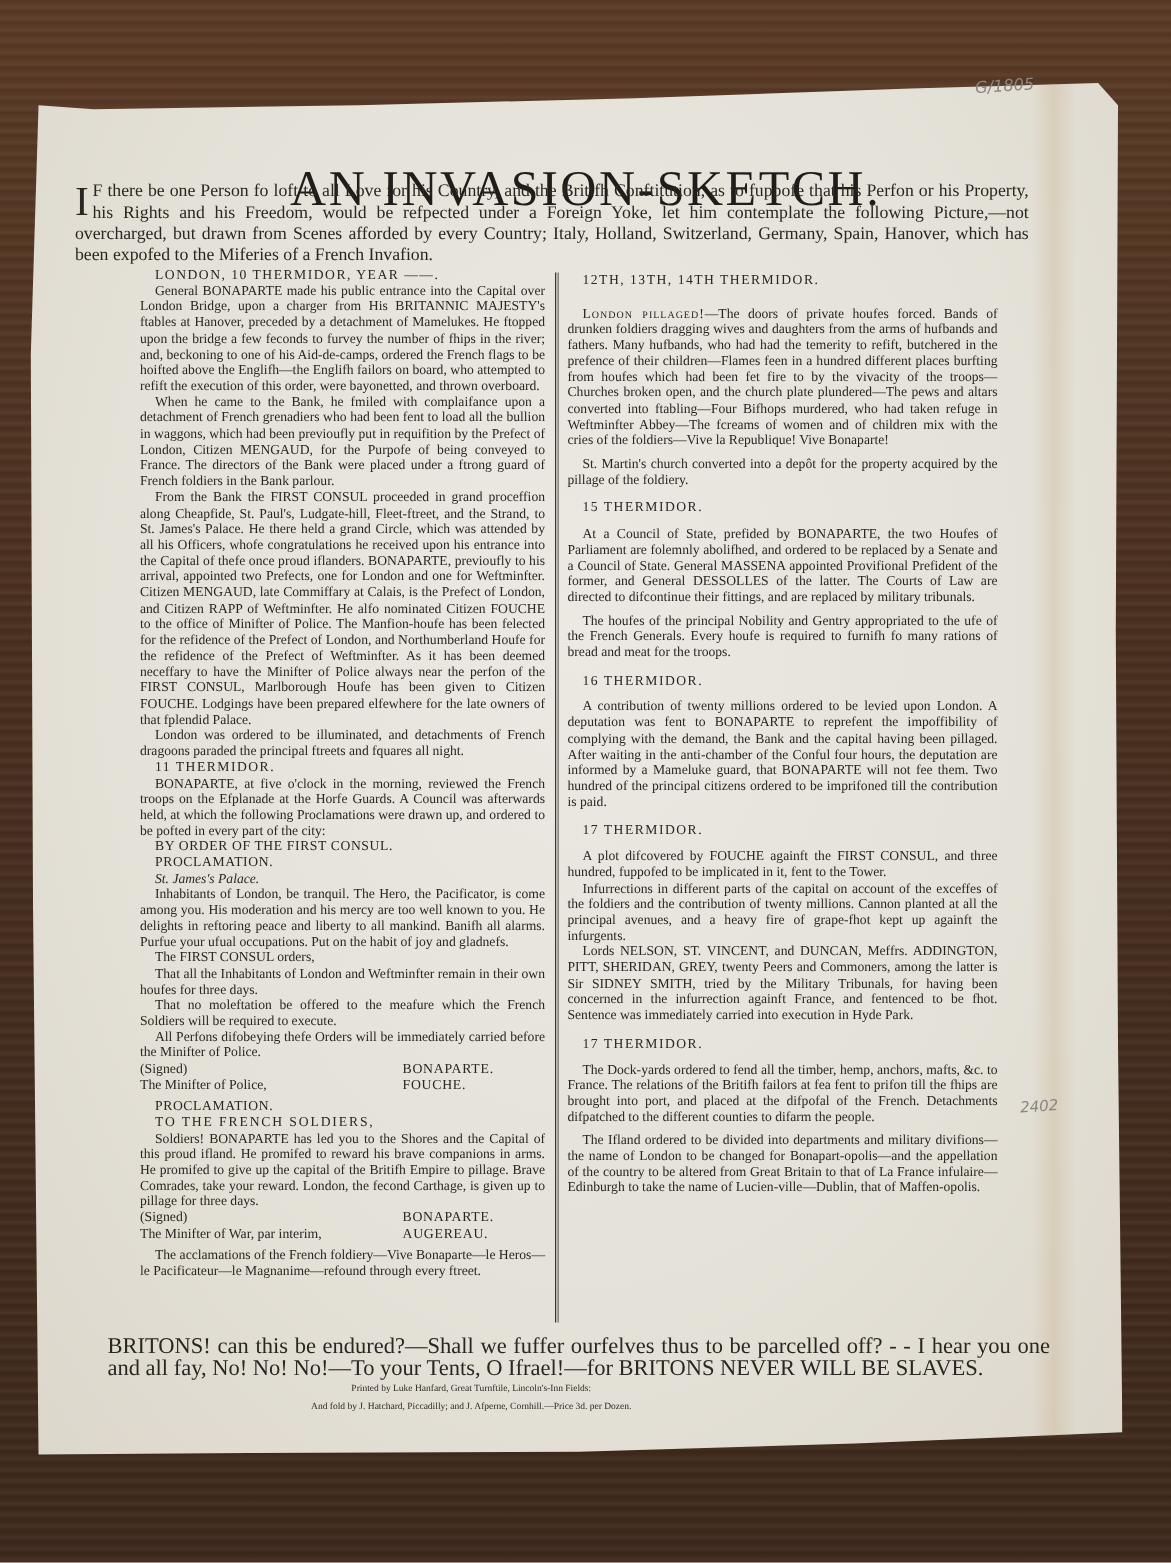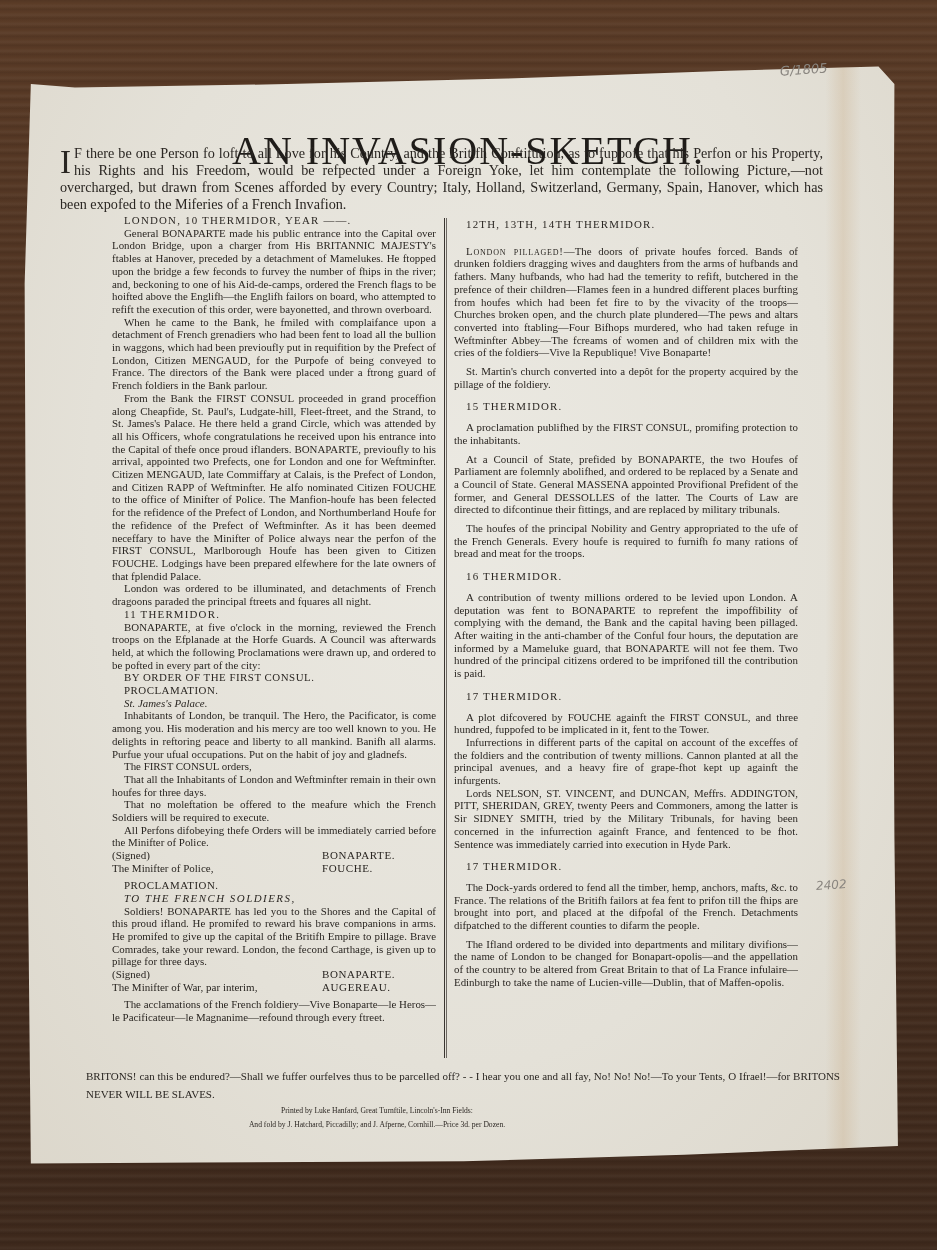--- a/index.html
+++ b/index.html
@@ -50,31 +50,31 @@
   }
   .col-right p { margin-bottom:6px; }
   .col-right p.tight { margin-bottom:0; }
   .dateline {
     text-align:center; font-size:9.5px; letter-spacing:1.2px; text-transform:uppercase;
     margin:0; line-height:13px;
   }
   .col-right .dateline { margin:10px 0 8px 0; }
   .col-right .dateline.first { margin-top:4px; margin-bottom:14px; }
   .big-head { text-align:center; font-size:14px; letter-spacing:0.5px; margin:2px 0 0 0; line-height:15px; }
-  .small-caps-line { text-align:center; font-size:8.5px; letter-spacing:1.5px; margin:0; line-height:12px;font-style:italic; }
+  .small-caps-line { text-align:center; font-size:8.5px; letter-spacing:1.5px; margin:0; line-height:12px; }
   .place { text-align:right; font-style:italic; font-size:11px; line-height:13px; margin:0; padding-right:12px; }
   .sig { display:flex; font-size:11px; line-height:13px; }
   .sig .l { width:210px; text-align:left; }
   .sig .r { flex:1; letter-spacing:0.6px; }
   .sc { font-variant: small-caps; letter-spacing:0.8px; }
   .it { }
 
   .exhort {
     position:absolute; left:86px; top:1067px; width:754px;
-    font-size:11px; line-height:18px; text-align:justify;
+    font-size:18px; line-height:18px; text-align:justify;
   }
   .imprint {
     position:absolute; left:0; width:754px; text-align:center; font-size:7.6px; color:#2b2622;
   }
   .imprint.one { top:1106px; }
   .imprint.two { top:1120px; }
 </style>
 </head>
 <body>
 
@@ -129,21 +129,20 @@
   </div>
 
   <div class="divider"></div>
 
   <div class="col-right">
     <p class="dateline first">12th, 13th, 14th Thermidor.</p>
     <p><span class="sc">London pillaged!</span><span>—The doors of private houfes forced. Bands of drunken foldiers dragging wives and daughters from the arms of hufbands and fathers. Many hufbands, who had had the </span><span class="it">temerity</span><span> to refift, butchered in the prefence of their children—Flames feen in a hundred different places burfting from houfes which had been fet fire to by the </span><span class="it">vivacity</span><span> of the troops—Churches broken open, and the church plate plundered—The pews and altars converted into ftabling—Four Bifhops murdered, who had taken refuge in Weftminfter Abbey—The fcreams of women and of children mix with the cries of the foldiers—</span><span class="it">Vive la Republique! Vive Bonaparte!</span></p>
     <p><span>St. Martin's church converted into a </span><span class="it">depôt</span><span> for the property acquired by the pillage of the foldiery.</span></p>
 
     <p class="dateline">15 Thermidor.</p>
-    <p><span>A proclamation publifhed by the FIRST CONSUL, promifing </span><span class="it">protection</span><span> to the inhabitants.</span></p>
     <p>At a Council of State, prefided by BONAPARTE, the two Houfes of Parliament are folemnly abolifhed, and ordered to be replaced by a Senate and a Council of State. General MASSENA appointed Provifional Prefident of the former, and General DESSOLLES of the latter. The Courts of Law are directed to difcontinue their fittings, and are replaced by military tribunals.</p>
     <p>The houfes of the principal Nobility and Gentry appropriated to the ufe of the French Generals. Every houfe is required to furnifh fo many rations of bread and meat for the troops.</p>
 
     <p class="dateline">16 Thermidor.</p>
     <p>A contribution of twenty millions ordered to be levied upon London. A deputation was fent to BONAPARTE to reprefent the impoffibility of complying with the demand, the Bank and the capital having been pillaged. After waiting in the anti-chamber of the Conful four hours, the deputation are informed by a Mameluke guard, that BONAPARTE will not fee them. Two hundred of the principal citizens ordered to be imprifoned till the contribution is paid.</p>
 
     <p class="dateline">17 Thermidor.</p>
     <p class="tight">A plot difcovered by FOUCHE againft the FIRST CONSUL, and three hundred, fuppofed to be implicated in it, fent to the Tower.</p>
     <p class="tight">Infurrections in different parts of the capital on account of the exceffes of the foldiers and the contribution of twenty millions. Cannon planted at all the principal avenues, and a heavy fire of grape-fhot kept up againft the infurgents.</p>
     <p><span>Lords NELSON, ST. VINCENT, and DUNCAN, Meffrs. ADDINGTON, PITT, SHERIDAN, GREY, twenty Peers and Commoners, among the latter is Sir SIDNEY SMITH, tried by the Military Tribunals, for having been concerned in the </span><span class="it">infurrection</span><span> againft France, and fentenced to be fhot. Sentence was immediately carried into execution in Hyde Park.</span></p>

